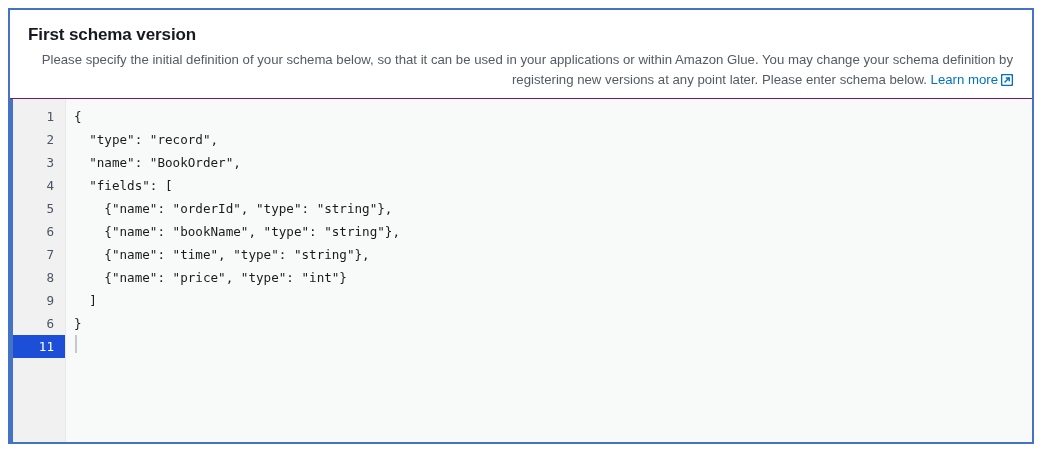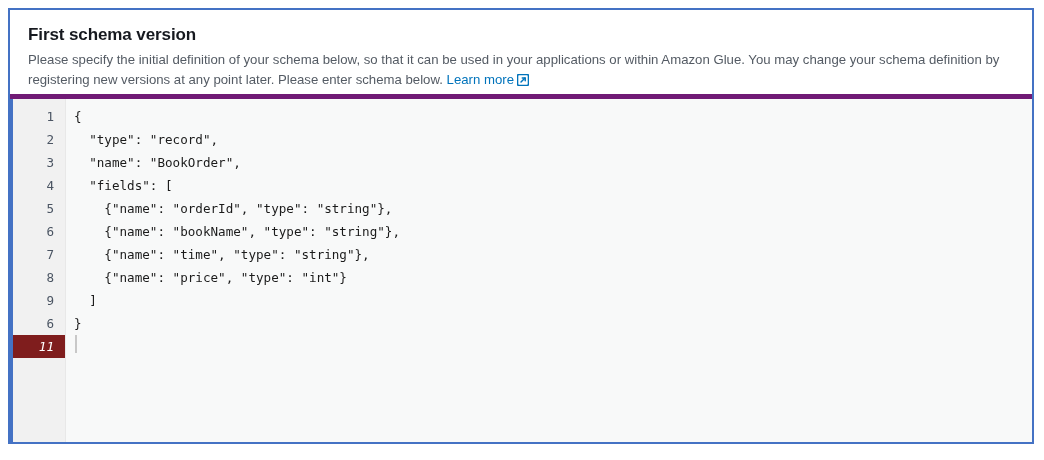--- a/index.html
+++ b/index.html
@@ -23,40 +23,41 @@
     height: 436px;
     box-sizing: border-box;
     border: 2px solid #4472c4;
     background: #ffffff;
     overflow: hidden;
   }
 
   .panel-header {
     padding: 14px 18px 12px 18px;
     background: #ffffff;
-    border-bottom: 5px solid #701a75;
+    border-bottom: 1px solid #701a75;
     height: 89px;
     box-sizing: border-box;
   }
 
   .panel-title {
     font-size: 17px;
     font-weight: bold;
     color: #16191f;
     line-height: 22px;
     margin: 0 0 4px 0;
     letter-spacing: -0.1px;
   }
 
   .panel-desc {
     font-size: 13.2px;
     color: #545b64;
     line-height: 19.5px;
     margin: 0;
     max-width: 985px;
+    text-align: right;
   }
 
   .learn-more-link {
     color: #0073bb;
     text-decoration: none;
     cursor: pointer;
   }
 
   .ext-icon {
     display: inline-block;
@@ -101,23 +102,22 @@
     height: 23px;
     line-height: 23px;
     text-align: right;
     padding-right: 11px;
     color: #4b5563;
     font-size: 12.6px;
     box-sizing: border-box;
   }
 
   .gutter-line.active {
-    background: #7f1d1d;
+    background: #1d4ed8;
     color: #ffffff;
-    font-style: italic;
   }
 
   .code-area {
     flex: 1;
     padding-top: 6px;
     padding-left: 8px;
     background: #f8f9f9;
     position: relative;
     box-sizing: border-box;
     border-left: 1px solid #e8e8e8;

